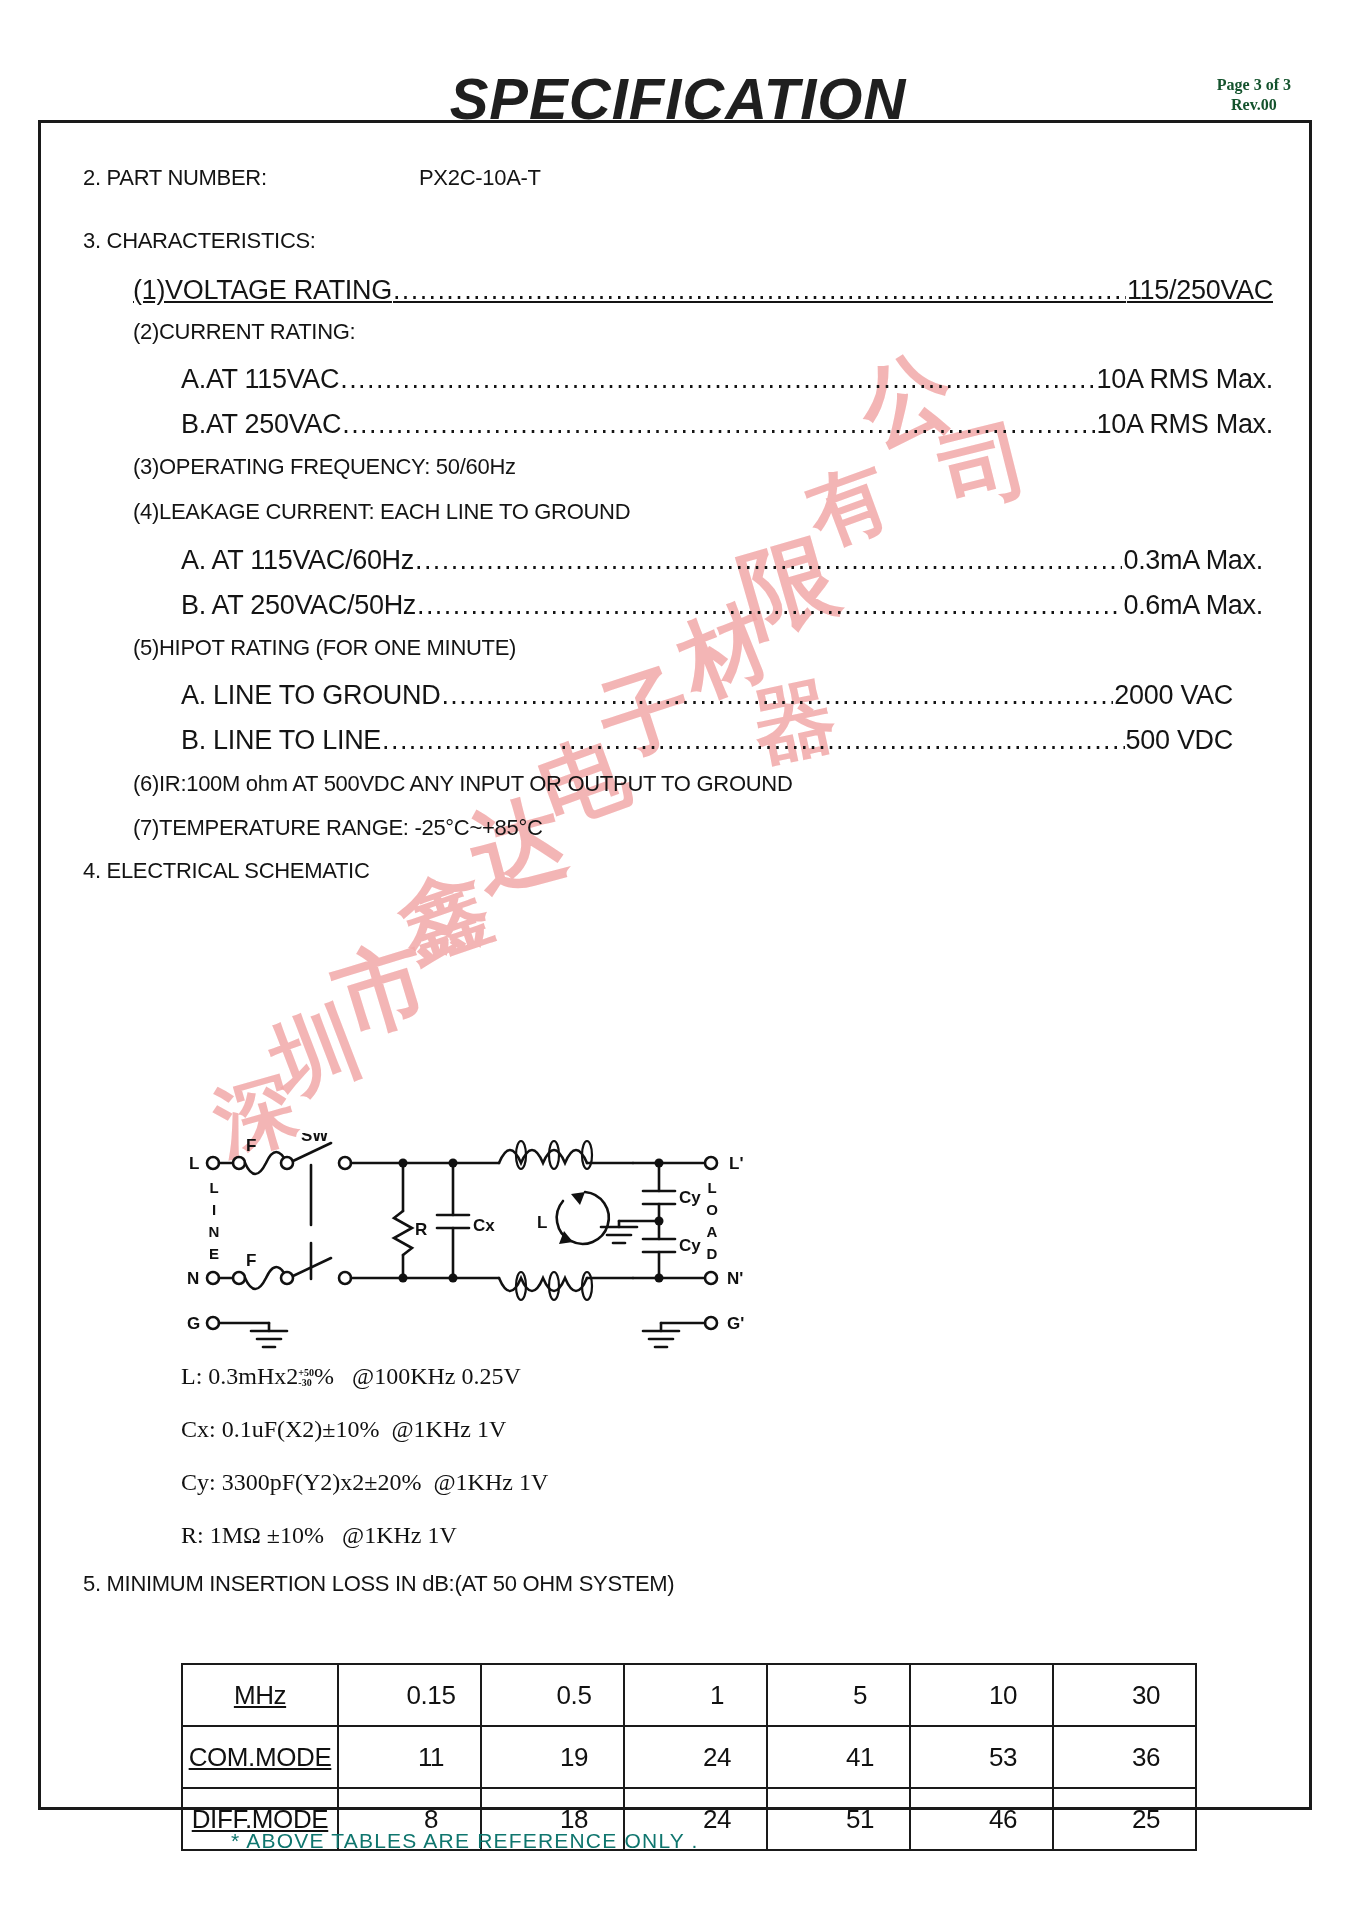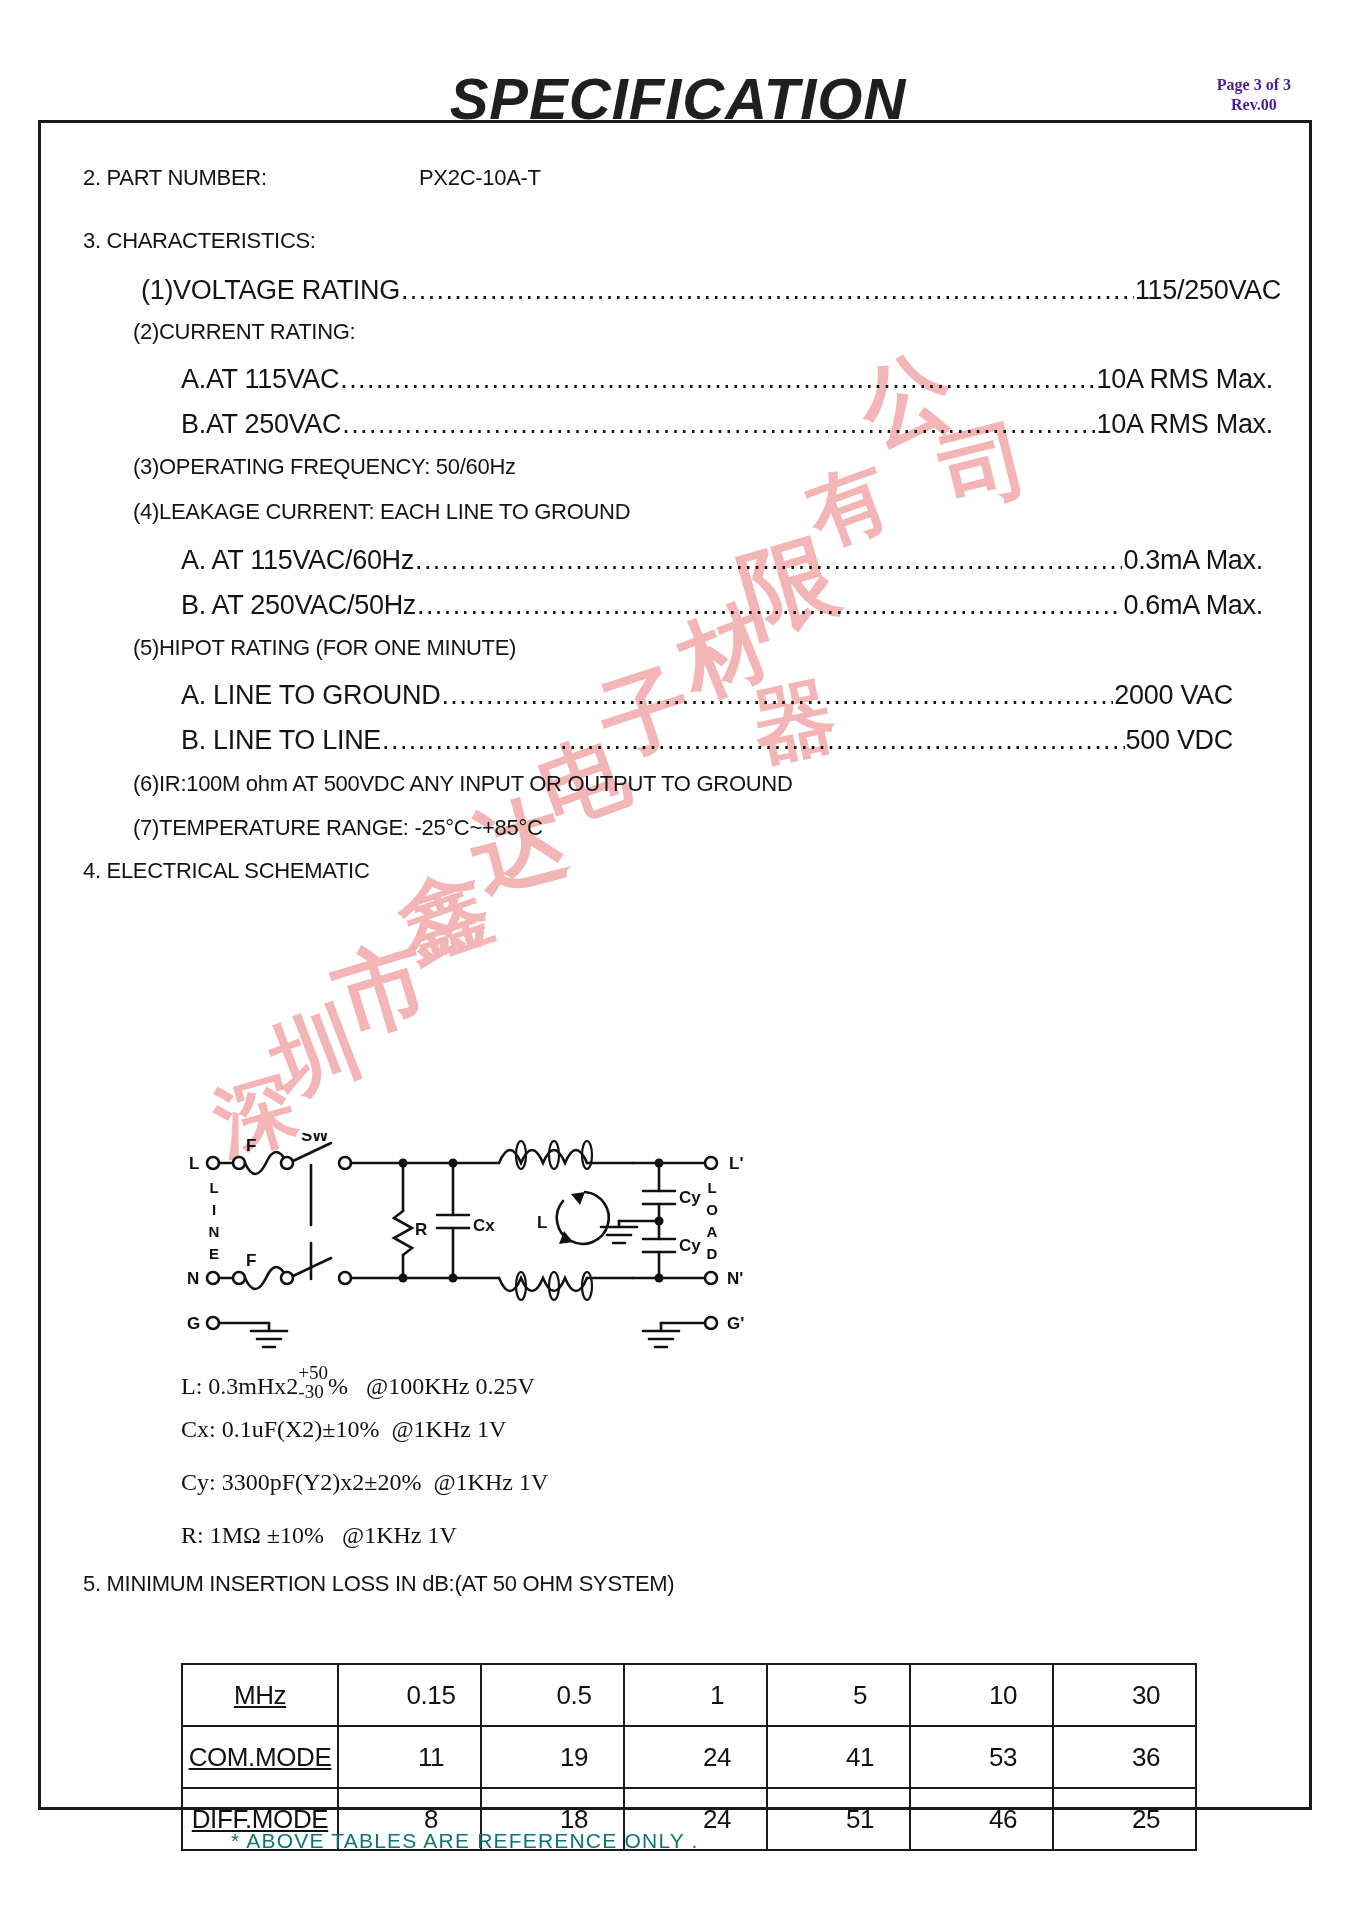--- a/index.html
+++ b/index.html
@@ -44,21 +44,21 @@
   }
   #pageinfo {
     position: absolute;
     right: 18px;
     top: -48px;
     text-align: center;
     font-family: "Liberation Serif", serif;
     font-weight: bold;
     font-size: 16px;
     line-height: 1.25;
-    color: #4c1d95;
+    color: #14532d;
   }
 
   
   .sec {
     position: absolute;
     font-size: 22px;
     font-weight: 500;
     color: #141414;
     white-space: nowrap;
     letter-spacing: -0.3px;
@@ -102,23 +102,24 @@
     position: absolute;
     font-family: "Liberation Serif", serif;
     font-size: 24px;
     color: #111111;
     white-space: nowrap;
     left: 140px;
   }
   .frac {
     display: inline-block;
     vertical-align: -0.22em;
-    font-size: 19px;
+    font-size: 10px;
     line-height: 1.02;
     text-align: left;
+    font-weight: bold;
   }
 
   
   #loss-table {
     position: absolute;
     left: 140px;
     top: 1540px;
     border-collapse: collapse;
     font-size: 26px;
     color: #111111;
@@ -184,21 +185,21 @@
       <div class="wm" style="left: 295px; top: 805px; font-size: 92px; transform: rotate(-17deg); color: rgb(242, 169, 169);">市</div>
       <div class="wm" style="left: 232px; top: 872px; font-size: 86px; transform: rotate(-21deg); color: rgb(242, 169, 169);">圳</div>
       <div class="wm" style="left: 175px; top: 940px; font-size: 80px; transform: rotate(-16deg); color: rgb(242, 169, 169);">深</div>
     </div>
 
   <div class="sec lvl1" style="top:42px;">2. PART NUMBER:</div>
   <div class="sec" style="top:42px; left:378px;">PX2C-10A-T</div>
 
   <div class="sec lvl1" style="top:105px;">3. CHARACTERISTICS:</div>
 
-  <div class="row" style="top:152px; left:100px; width:1140px;">
+  <div class="row" style="top:152px; left:92px; width:1140px;text-decoration:underline;">
     <span class="lbl">(1)VOLTAGE RATING</span>
     <span class="dots">............................................................................................................................................................................................................................</span>
     <span class="val">115/250VAC</span>
   </div>
 
   <div class="sec lvl2" style="top:196px;">(2)CURRENT RATING:</div>
 
   <div class="row" style="top:241px; left:140px; width:1092px;justify-content:space-between;">
     <span class="lbl">A.AT 115VAC</span>
     <span class="dots">............................................................................................................................................................................................................................</span>

